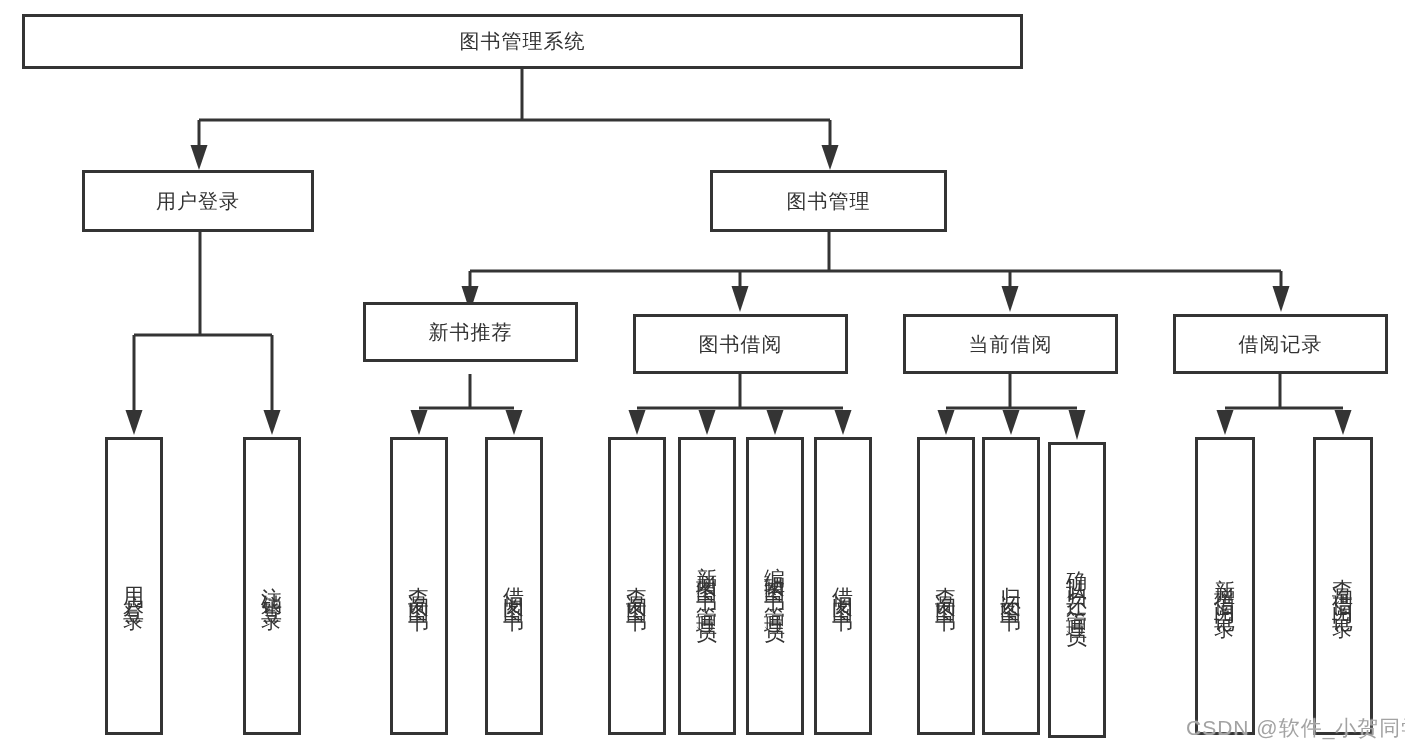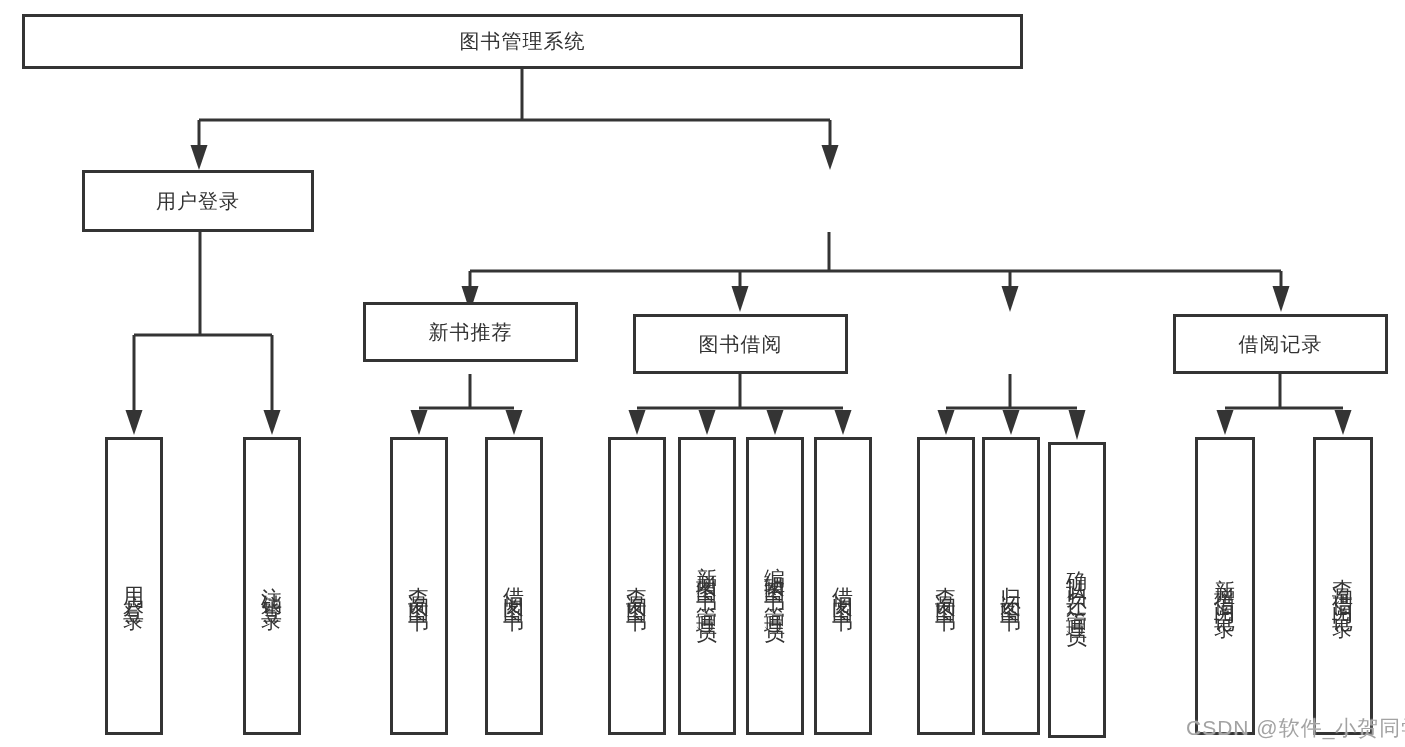--- a/index.html
+++ b/index.html
@@ -88,26 +88,32 @@
     </g>
   </svg>
 
   <div class="node" style="left:22px;top:14px;width:1001px;height:55px;">
     <span>图书管理系统</span>
   </div>
 
   <div class="node" style="left:82px;top:170px;width:232px;height:62px;">
     <span>用户登录</span>
   </div>
+  <div class="node" style="left:710px;top:170px;width:237px;height:62px;">
+    <span>图书管理</span>
+  </div>
 
   <div class="node" style="left:363px;top:302px;width:215px;height:60px;">
     <span>新书推荐</span>
   </div>
   <div class="node" style="left:633px;top:314px;width:215px;height:60px;">
     <span>图书借阅</span>
+  </div>
+  <div class="node" style="left:903px;top:314px;width:215px;height:60px;">
+    <span>当前借阅</span>
   </div>
   <div class="node" style="left:1173px;top:314px;width:215px;height:60px;">
     <span>借阅记录</span>
   </div>
 
   <div class="node vnode" style="left:105px;top:437px;width:58px;height:298px;">
     <span class="vtxt">用户登录</span>
   </div>
   <div class="node vnode" style="left:243px;top:437px;width:58px;height:298px;">
     <span class="vtxt">注销登录</span>

